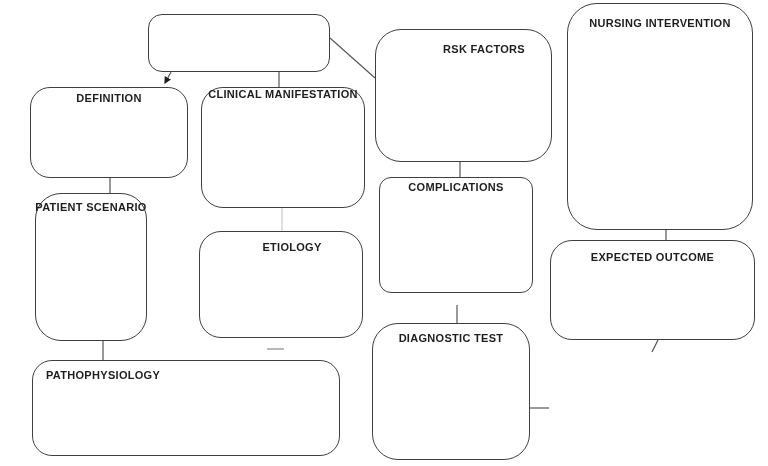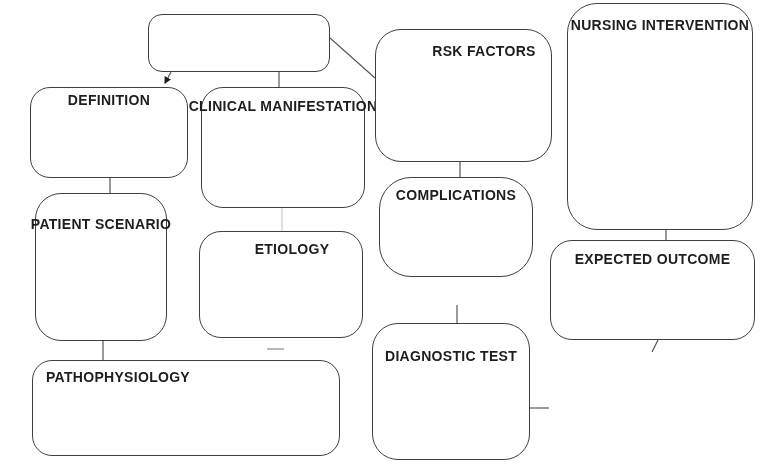--- a/index.html
+++ b/index.html
@@ -18,40 +18,40 @@
   .node {
     position: absolute;
     box-sizing: border-box;
     border: 1.3px solid #3f3f3f;
     background: #ffffff;
     display: flex;
     justify-content: center;
     align-items: flex-start;
   }
   .node .label {
-    font-size: 14px;
+    font-size: 11px;
     font-weight: bold;
     color: #1d1d1d;
     letter-spacing: 0.3px;
     text-align: center;
     white-space: nowrap;
   }
   
   #n-top            { left:148px; top:14px;  width:182px; height:58px;  border-radius:14px; }
   #n-definition     { left:30px;  top:87px;  width:158px; height:91px;  border-radius:20px; padding-top:4px; }
-  #n-clinical       { left:201px; top:87px;  width:164px; height:121px; border-radius:22px; padding-top:10px; }
+  #n-clinical       { left:201px; top:87px;  width:164px; height:121px; border-radius:22px; }
   #n-rsk            { left:375px; top:29px;  width:177px; height:133px; border-radius:26px; padding-top:13px;padding-left:41px; }
   #n-nursing-int    { left:567px; top:3px;   width:186px; height:227px; border-radius:30px; padding-top:13px; }
-  #n-patient        { left:35px;  top:193px; width:132px; height:148px; border-radius:26px; padding-top:22px; }
+  #n-patient        { left:35px;  top:193px; width:112px; height:148px; border-radius:26px; padding-top:7px; }
   #n-etiology       { left:199px; top:231px; width:164px; height:107px; border-radius:22px; padding-top:9px;padding-left:22px; }
-  #n-complications  { left:379px; top:177px; width:154px; height:100px; border-radius:32px; padding-top:9px; }
+  #n-complications  { left:379px; top:177px; width:154px; height:116px; border-radius:12px; padding-top:3px; }
   #n-expected       { left:550px; top:240px; width:205px; height:100px; border-radius:22px; padding-top:10px; }
   #n-patho          { left:32px;  top:360px; width:308px; height:96px;  border-radius:20px; padding-top:8px;
                       justify-content: flex-start; padding-left:13px; }
-  #n-diagnostic     { left:372px; top:323px; width:158px; height:137px; border-radius:26px; padding-top:24px; }
+  #n-diagnostic     { left:372px; top:323px; width:158px; height:137px; border-radius:26px; padding-top:8px; }
   #n-nursing-diag1  { left:549px; top:352px; width:204px; height:96px;  border-radius:22px; padding-top:9px; }
 
   svg.connectors {
     position: absolute;
     left: 0;
     top: 0;
     width: 768px;
     height: 466px;
     pointer-events: none;
   }

